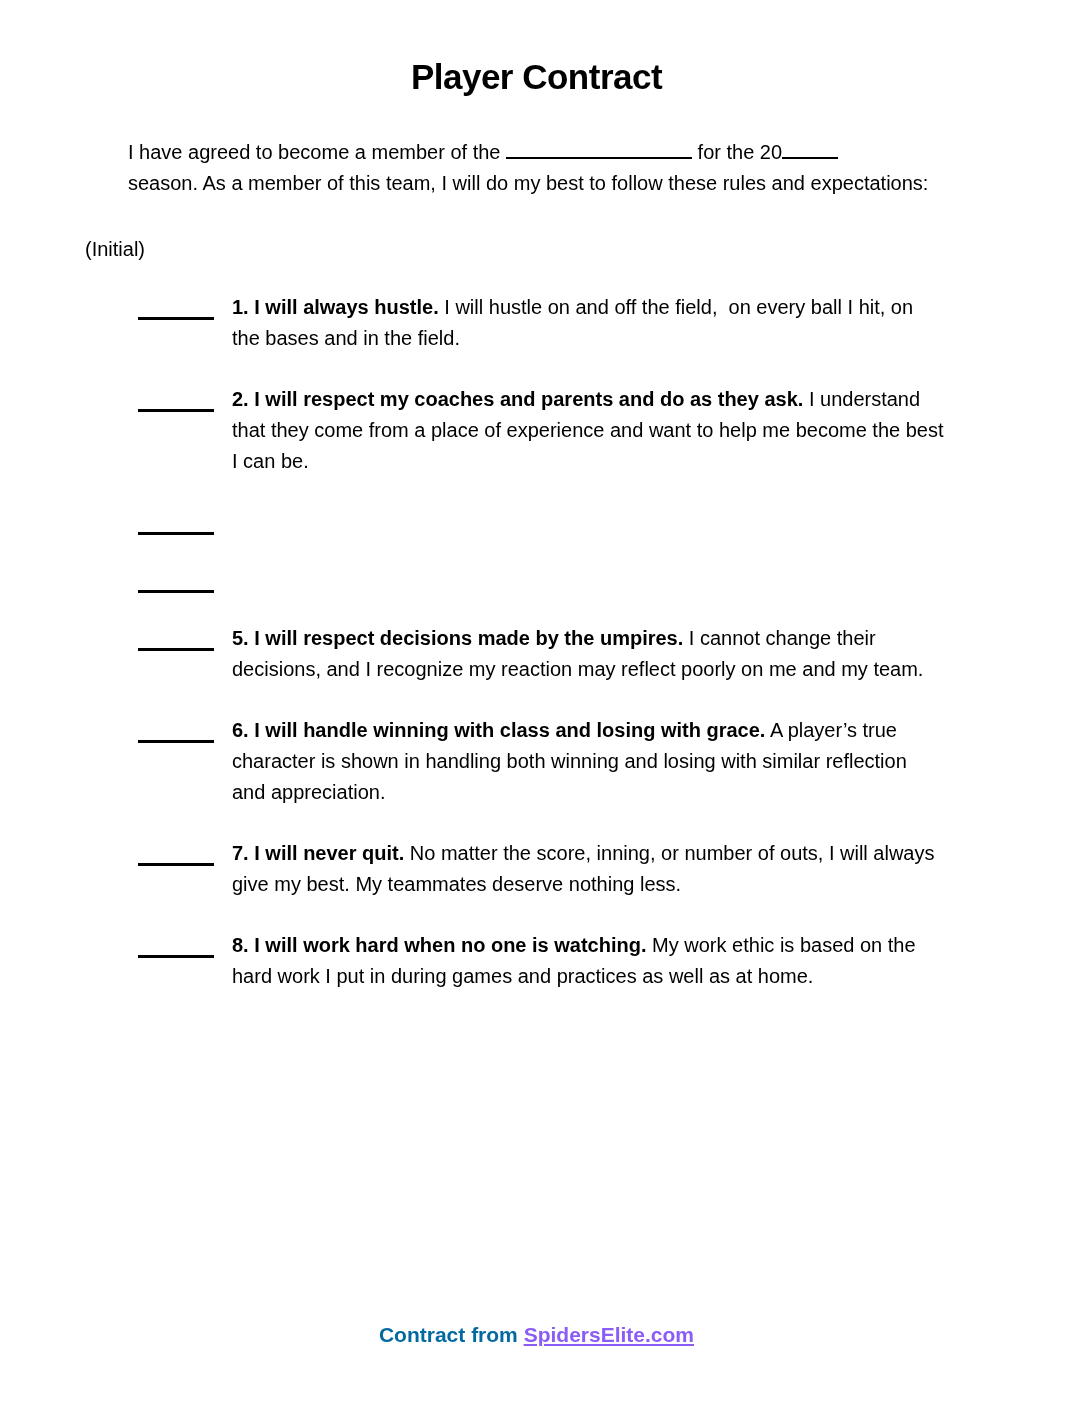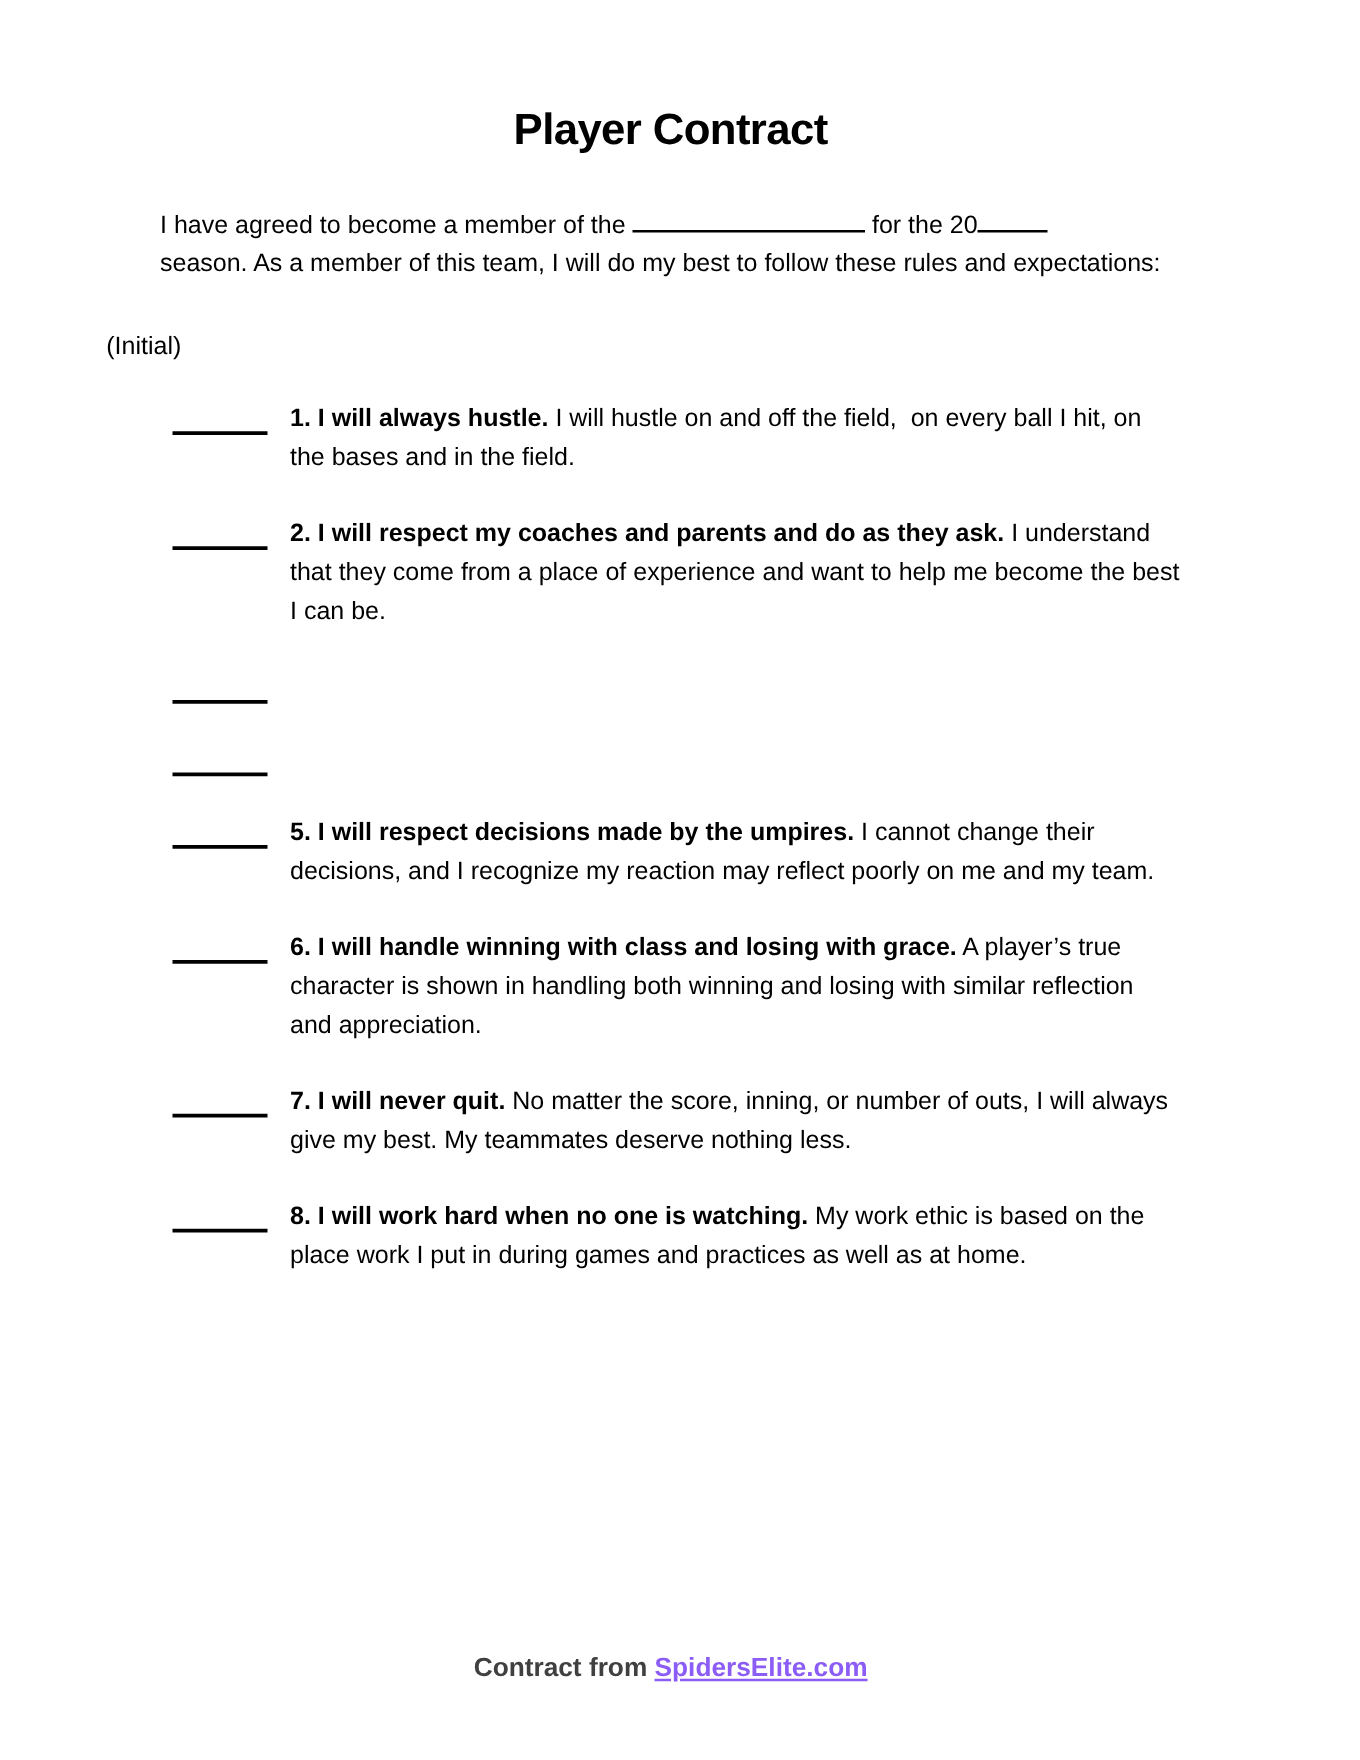--- a/index.html
+++ b/index.html
@@ -11,21 +11,21 @@
     position: relative;
     width: 1073px;
     height: 1408px;
     background: #ffffff;
     color: #000000;
     font-family: "Liberation Sans", sans-serif;
     font-size: 20px;
     line-height: 31px;
     overflow: hidden;
     box-sizing: border-box;
-    padding-top: 83px;
+    padding-top: 56px;
   }
   .title {
     text-align: center;
     font-size: 35px;
     line-height: 42px;
     font-weight: 700;
     margin: 0 0 38px 0;
     letter-spacing: -0.5px;
   }
   .intro {
@@ -68,21 +68,21 @@
   .rule-text b { font-weight: 700; }
   .footer {
     position: absolute;
     left: 0;
     bottom: 58px;
     width: 100%;
     text-align: center;
     font-weight: 700;
     font-size: 21px;
   }
-  .footer .prefix { color: #404040; }
+  .footer .prefix { color: #0369a1; }
   .footer a {
     color: #8b5cf6;
     text-decoration: underline;
     font-weight: 700;
   }
 </style>
 </head>
 <body>
 
 <div class="page">
@@ -125,21 +125,21 @@
         <span>A player’s true character is shown in handling both winning and losing with similar reflection and appreciation.</span></span>
     </li>
     <li class="rule-row">
       <span class="initial-blank"></span>
       <span class="rule-text"><b>7. I will never quit.</b>
         <span>No matter the score, inning, or number of outs, I will always give my best. My teammates deserve nothing less.</span></span>
     </li>
     <li class="rule-row">
       <span class="initial-blank"></span>
       <span class="rule-text"><b>8. I will work hard when no one is watching.</b>
-        <span>My work ethic is based on the place work I put in during games and practices as well as at home.</span></span>
+        <span>My work ethic is based on the hard work I put in during games and practices as well as at home.</span></span>
     </li>
   </ul>
 
   <div class="footer">
     <span class="prefix">Contract from</span>
     <a href="#">SpidersElite.com</a>
   </div>
 
 </div>
 

